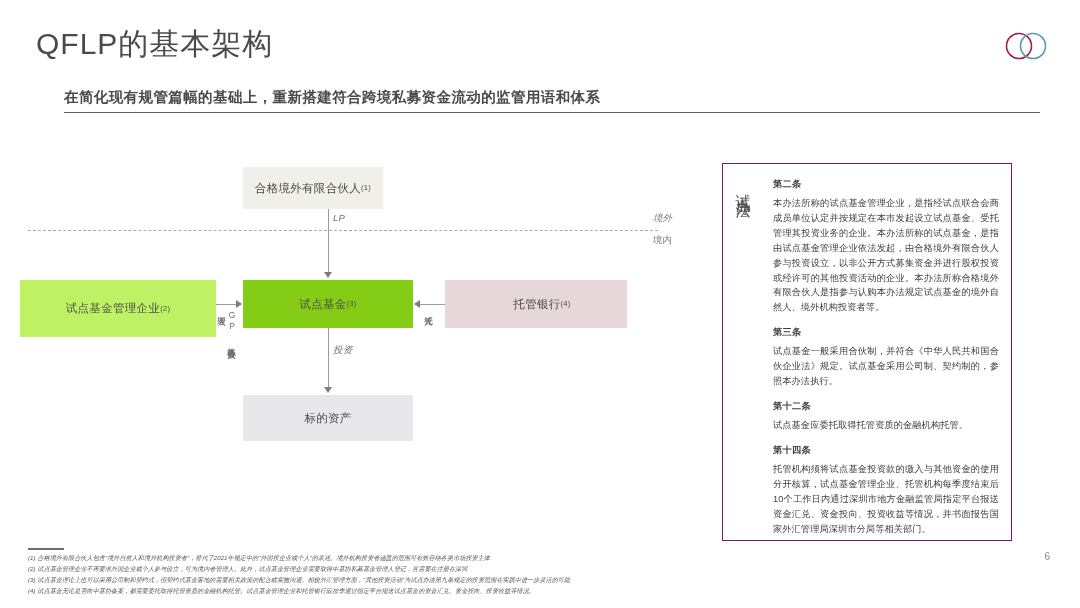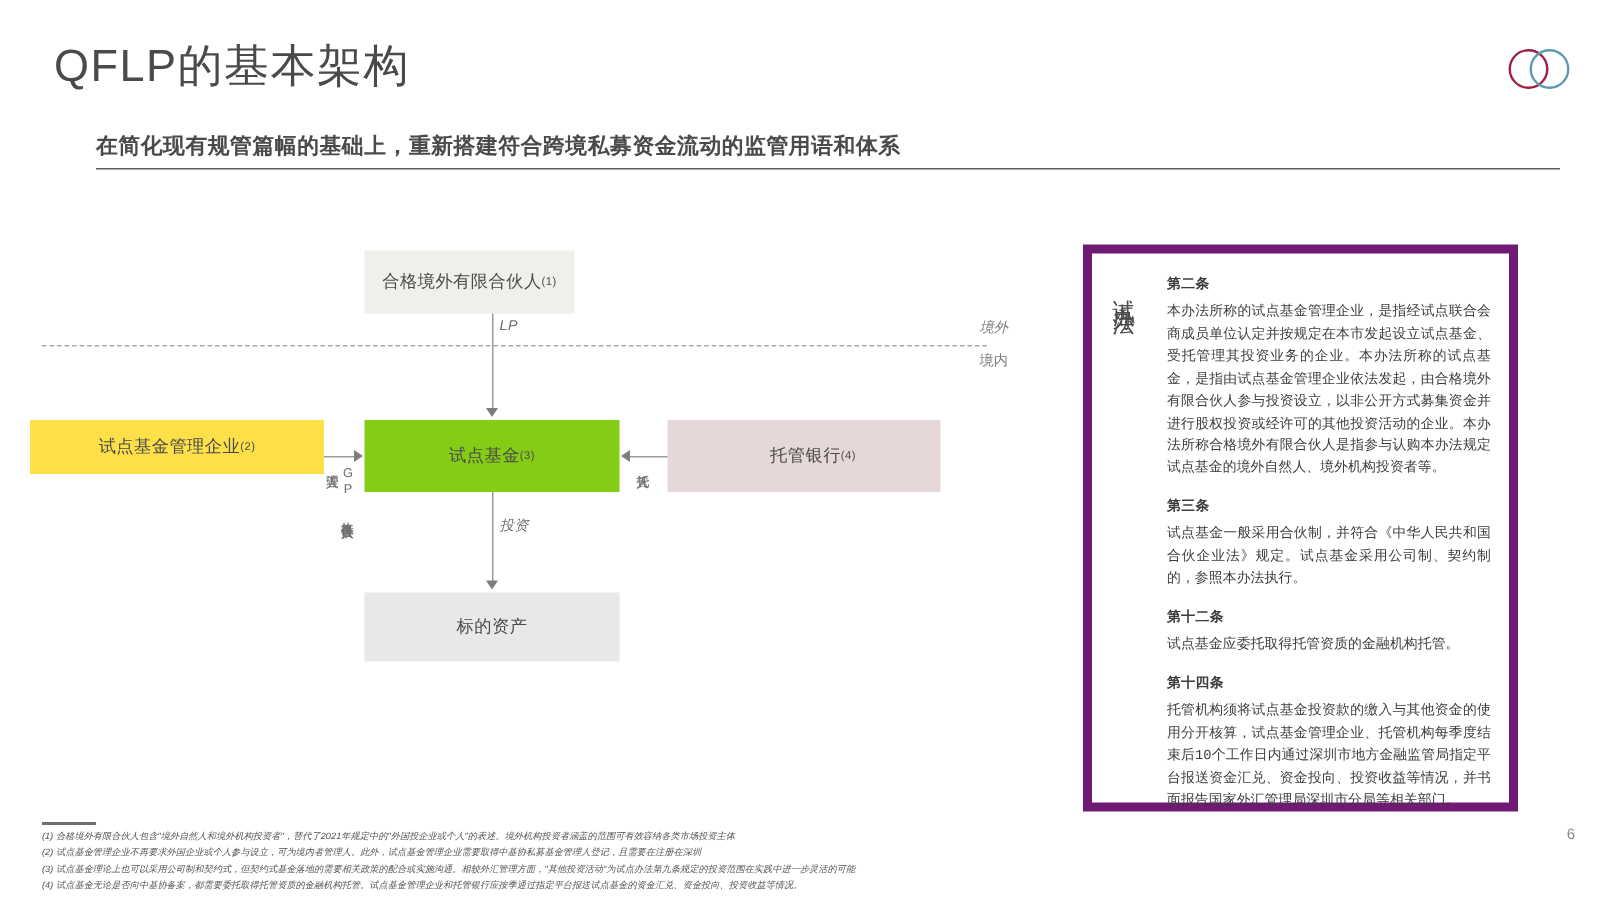--- a/index.html
+++ b/index.html
@@ -35,21 +35,21 @@
   
   .diagram{position:absolute;left:20px;top:150px;width:660px;height:310px;}
   .node{
     position:absolute;
     display:flex;align-items:center;justify-content:center;
     font-size:11.5px;color:#4a4a4a;letter-spacing:.3px;
     text-align:center;line-height:1.3;
   }
   .node sup{font-size:7.5px;vertical-align:super;}
   .n-lp{left:223px;top:17px;width:140px;height:42px;background:#f1efe9;}
-  .n-mgr{left:0px;top:130px;width:196px;height:36px;background:#fde047;}
+  .n-mgr{left:0px;top:130px;width:196px;height:57px;background:#bef264;}
   .n-fund{left:223px;top:130px;width:170px;height:48px;background:#84cc16;}
   .n-bank{left:425px;top:130px;width:170px;height:48px;background:#e6d8d8;padding-left:12px;}
   .n-asset{left:223px;top:245px;width:170px;height:46px;background:#e8e8ea;}
 
   
   .vline{position:absolute;width:1px;background:#9b9b9b;}
   .hline{position:absolute;height:1px;background:#9b9b9b;}
   .arrow-d{
     position:absolute;width:0;height:0;
     border-left:4px solid transparent;border-right:4px solid transparent;
@@ -79,38 +79,38 @@
   .border-line{
     position:absolute;left:8px;top:80px;width:630px;height:0;
     border-top:1px dashed #a9a9a9;
   }
   .zone-out{position:absolute;right:8px;top:62px;font-size:9.5px;color:#7a7a7a;font-style:italic;}
   .zone-in{position:absolute;right:8px;top:84px;font-size:9.5px;color:#7a7a7a;}
 
   
   .panel{
     position:absolute;left:722px;top:163px;width:290px;height:378px;
-    border:6px solid #701a75;background:#ffffff;
+    border:1px solid #701a75;background:#ffffff;
     box-sizing:border-box;
   }
   .panel-vtitle{
     position:absolute;left:10px;top:18px;
     writing-mode:vertical-rl;text-orientation:upright;
     font-size:15px;color:#4a4a4a;letter-spacing:3px;
     font-family:"Liberation Serif","DejaVu Serif",serif;
   }
   .panel-body{
     position:absolute;left:50px;top:14px;right:12px;
   }
   .art-head{
     font-size:9.2px;font-weight:700;color:#3c3c3c;margin:0 0 5px 0;letter-spacing:.3px;
   }
   .art-body{
     font-size:9.2px;color:#3c3c3c;line-height:1.62;margin:0 0 11px 0;
-    text-align:justify;letter-spacing:.1px;font-family:Liberation Mono, monospace;
+    text-align:justify;letter-spacing:.1px;
   }
 
   
   .fn-rule{position:absolute;left:28px;top:548px;width:36px;height:2px;background:#6e6e6e;}
   .footnotes{position:absolute;left:28px;top:553px;width:960px;}
   .fn{
     font-size:6.1px;font-style:italic;color:#545454;
     line-height:1.78;letter-spacing:.05px;white-space:nowrap;
   }
   .pageno{

